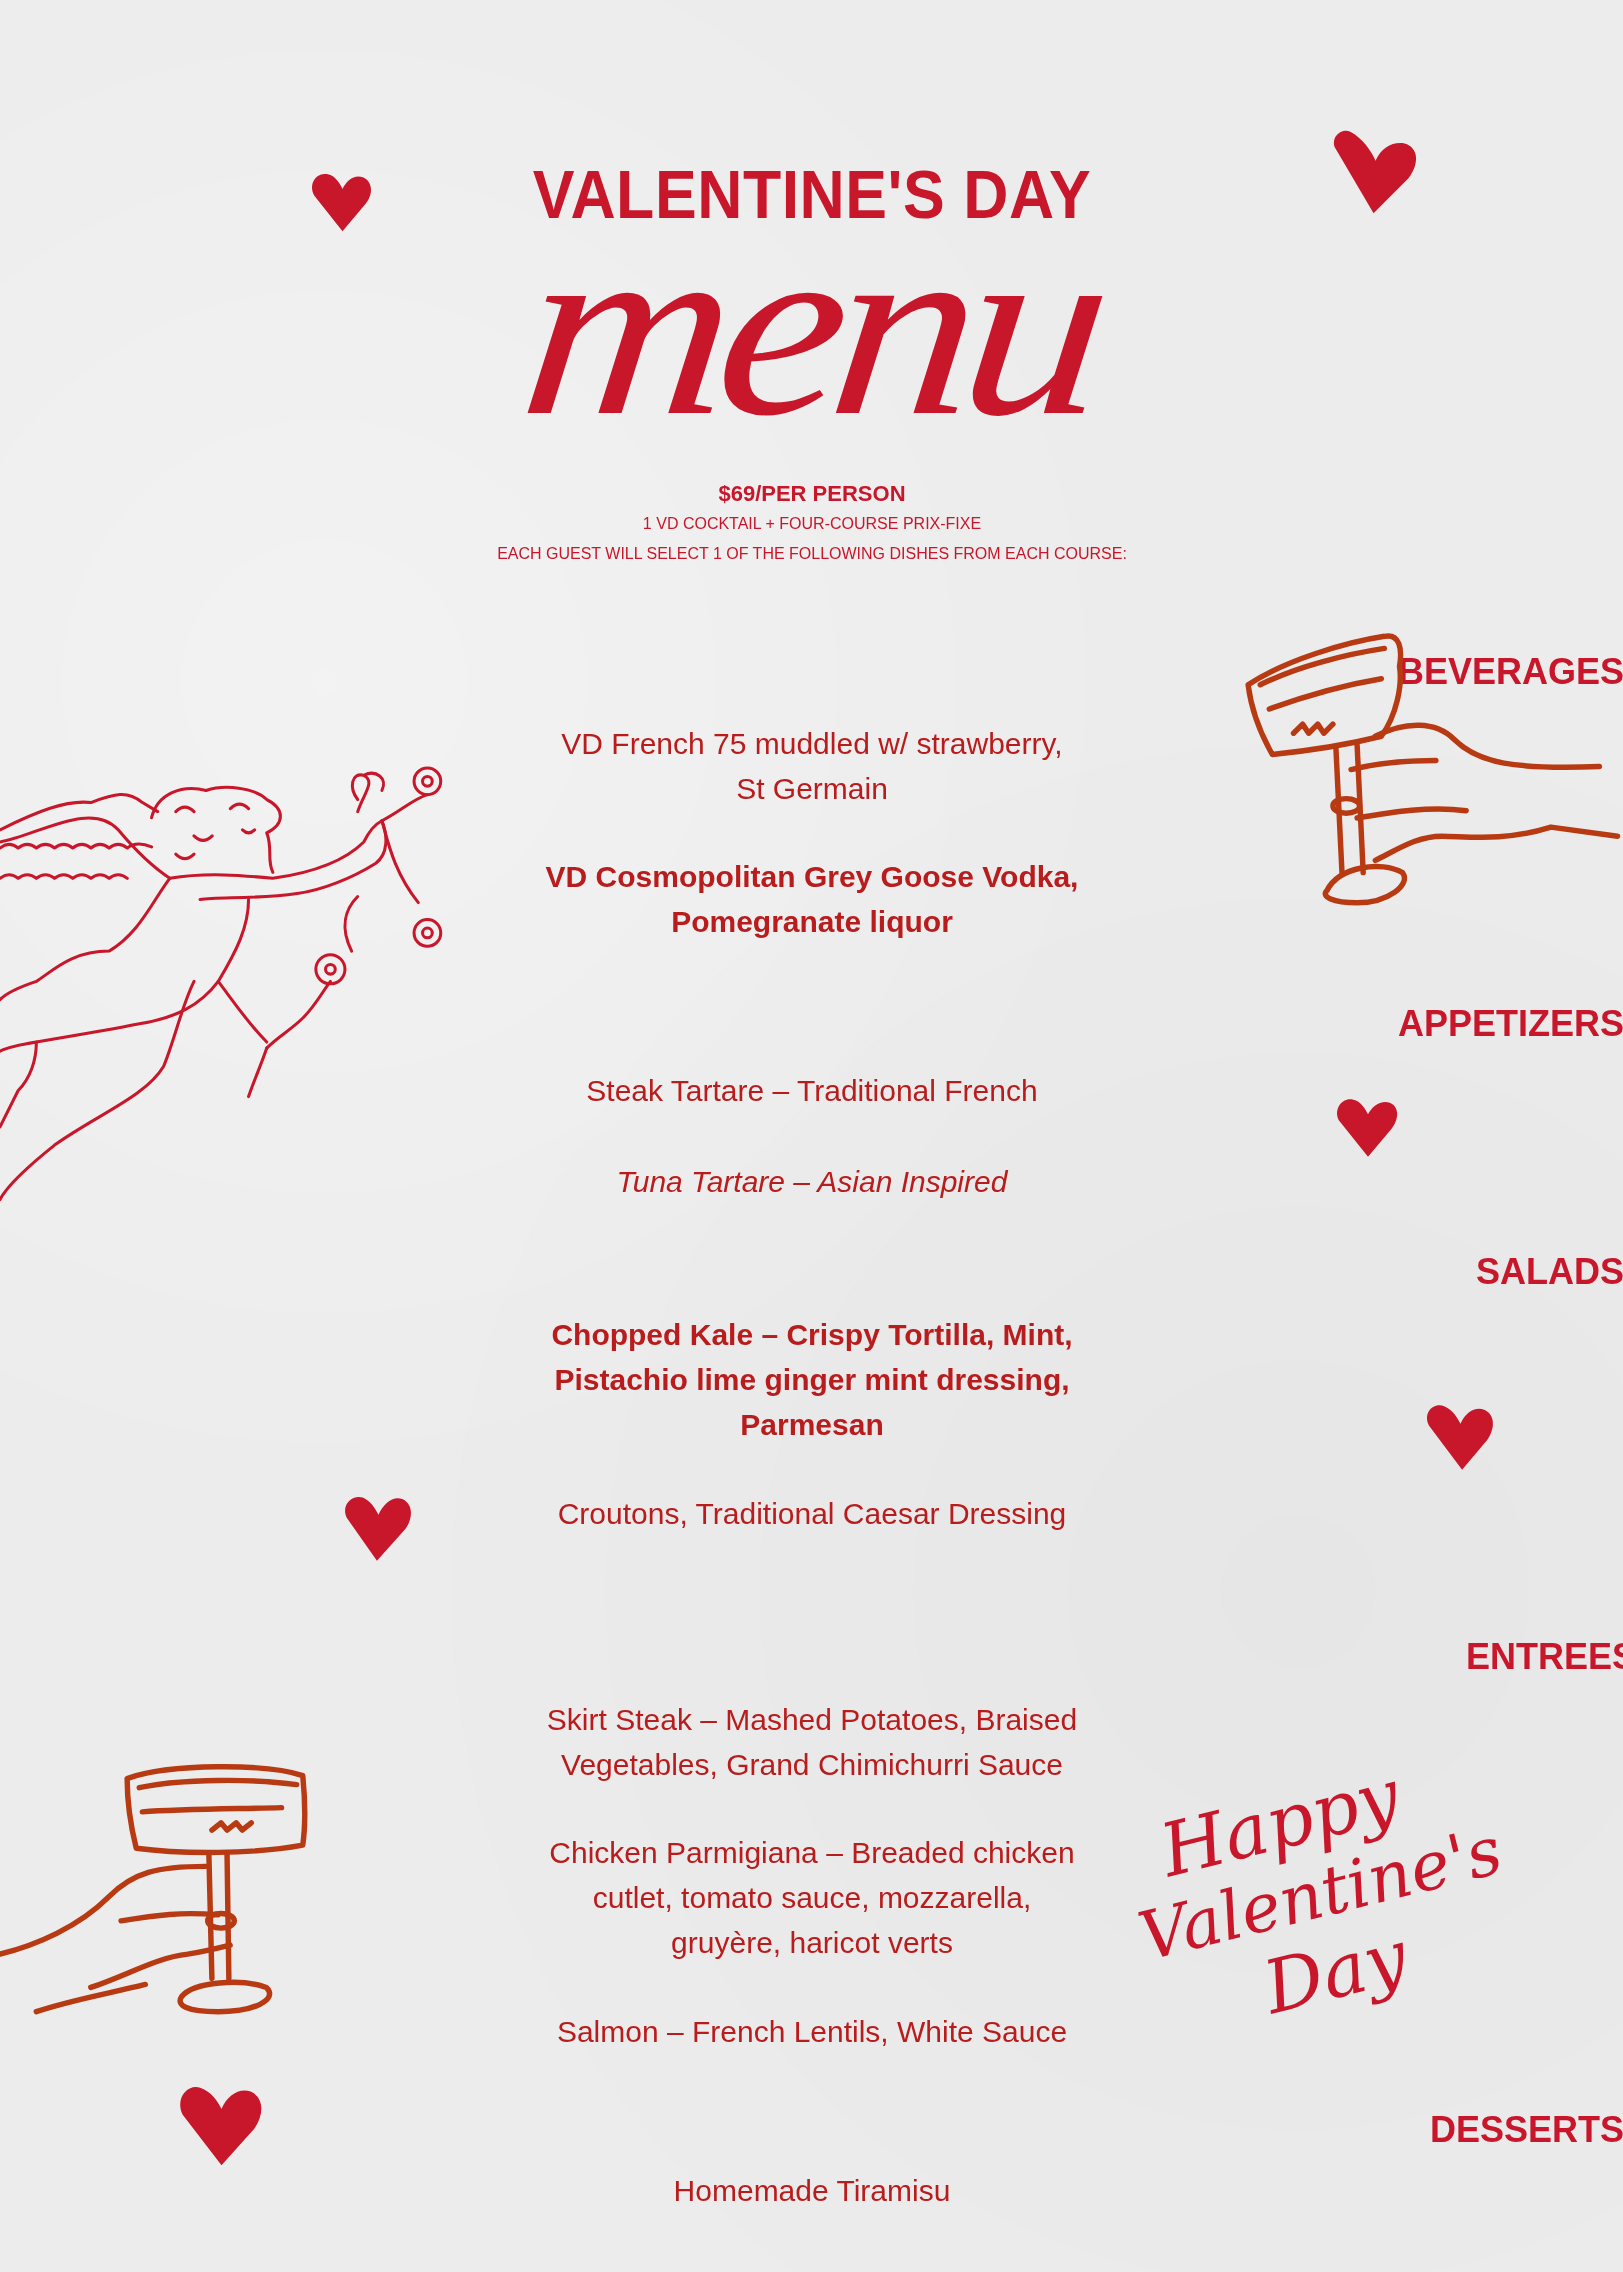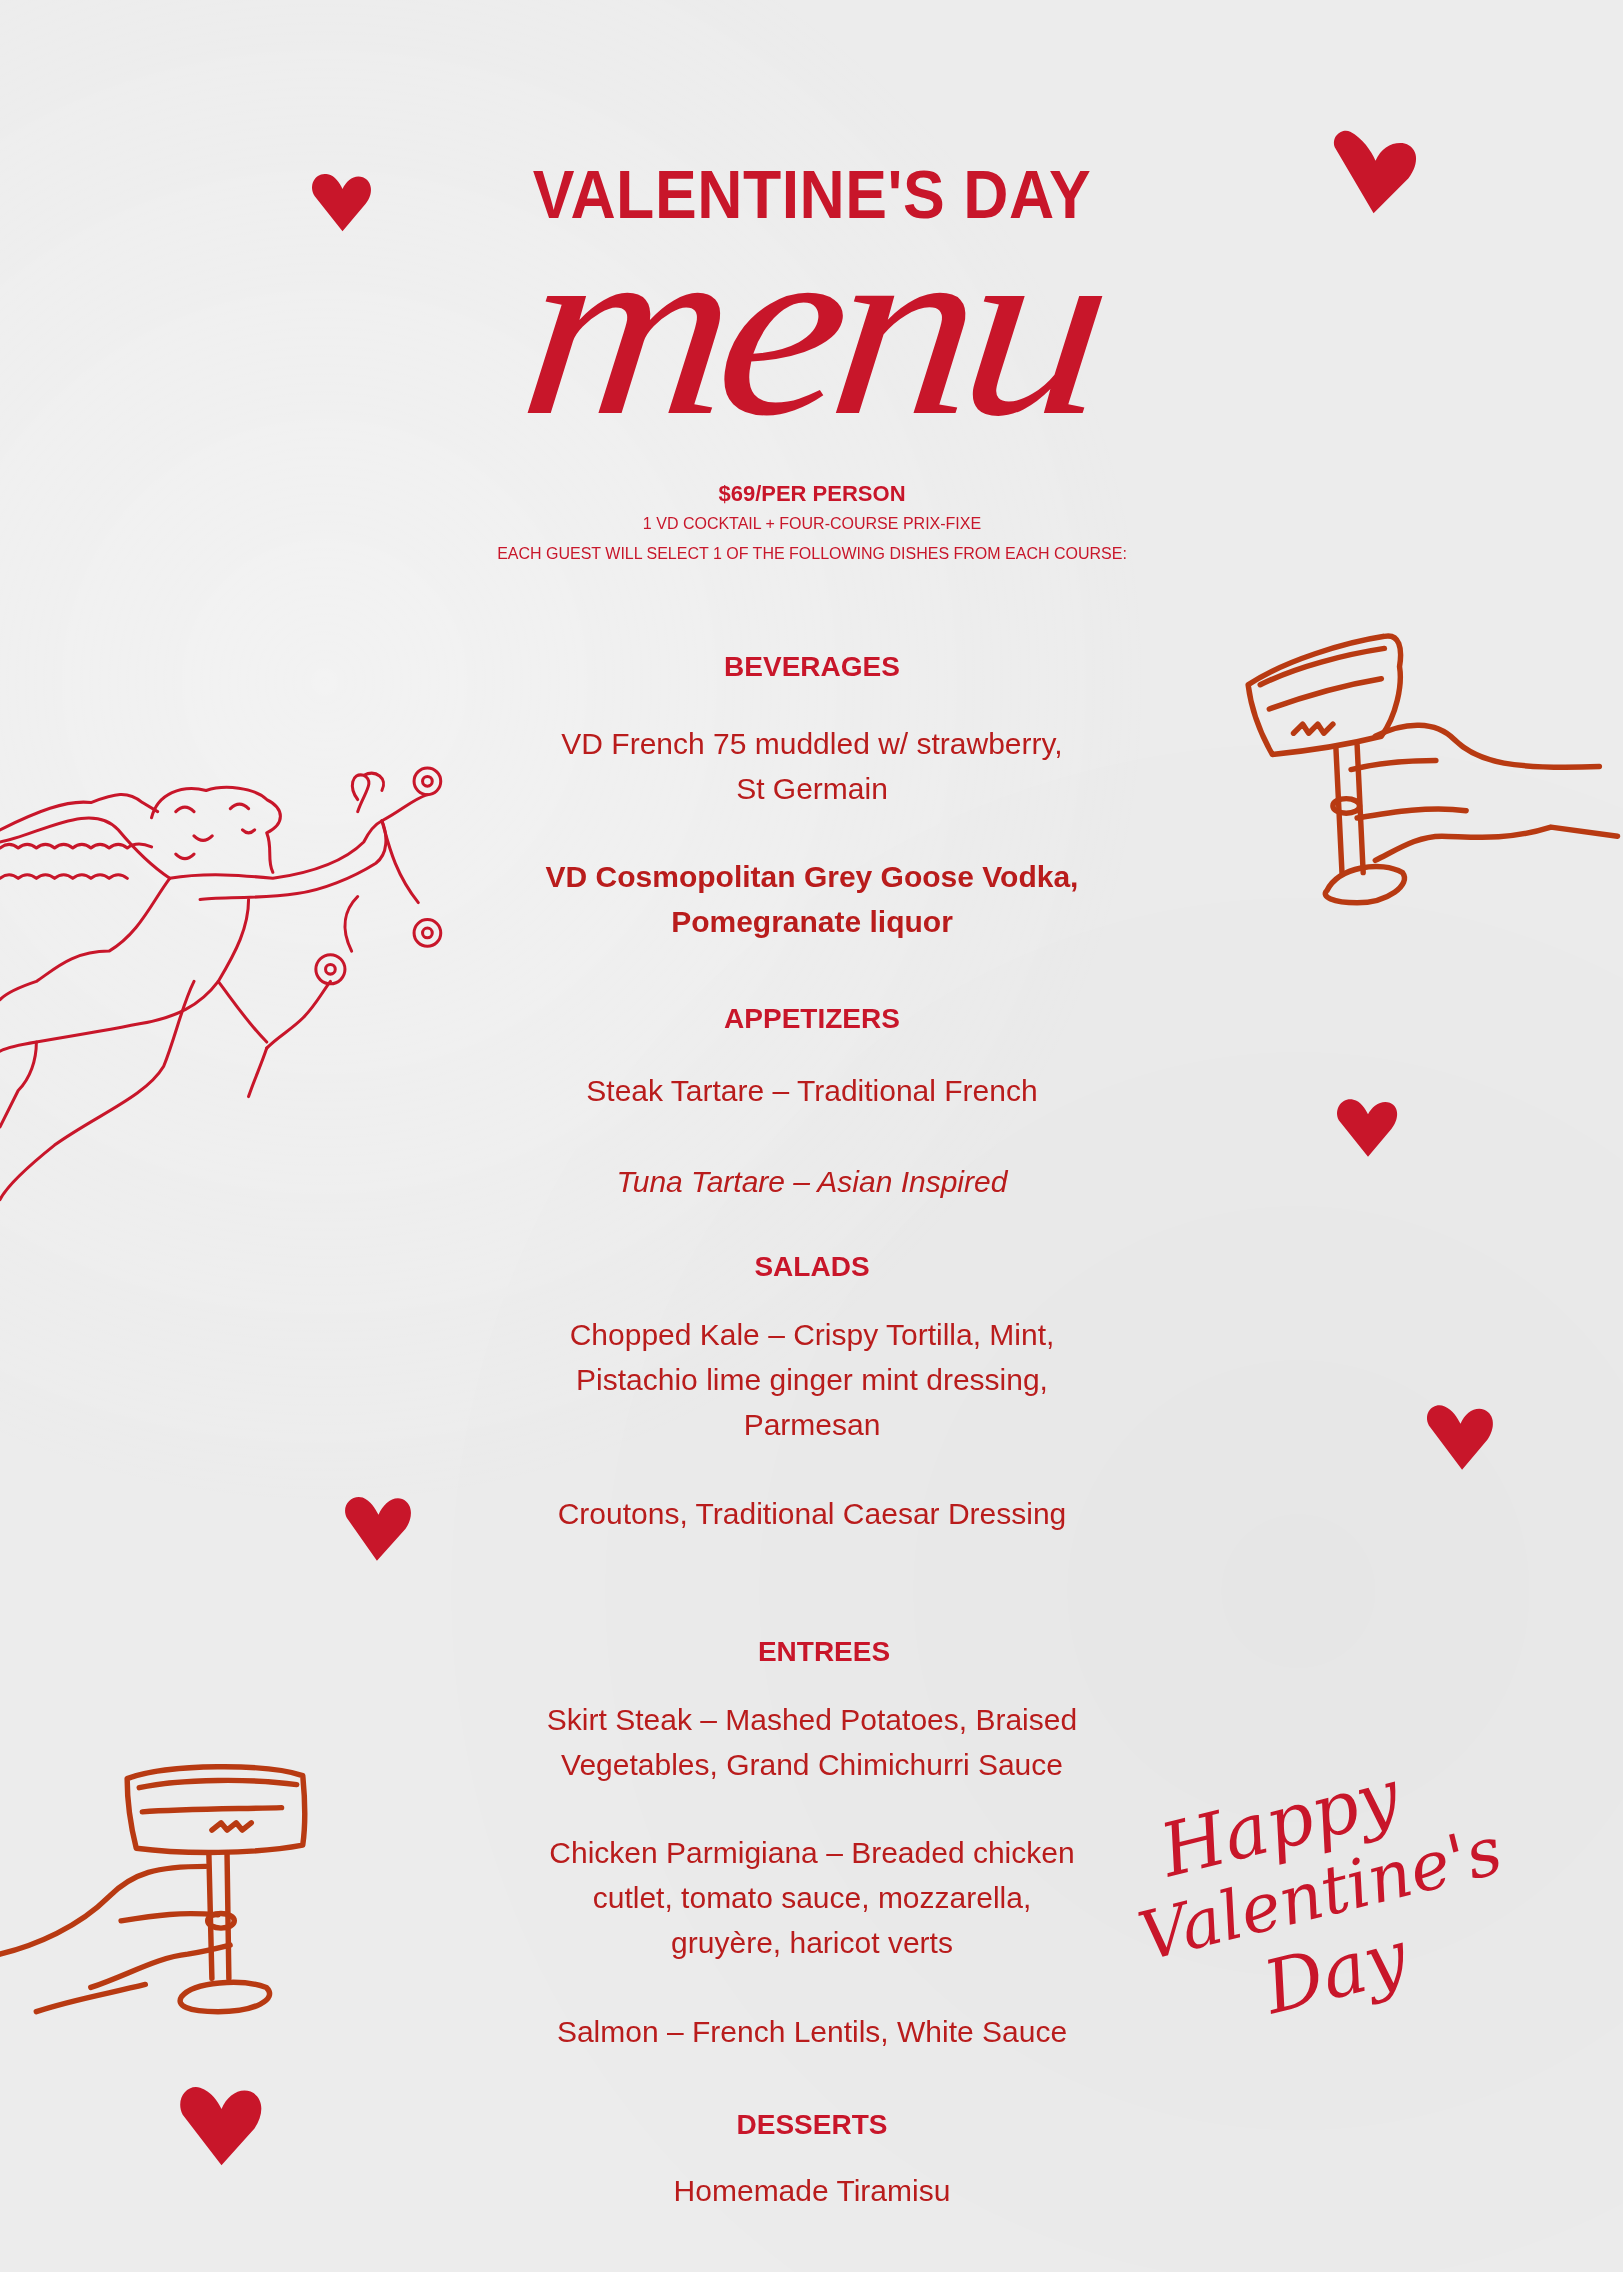--- a/index.html
+++ b/index.html
@@ -20,21 +20,21 @@
   .title-script {
     top:200px; font-family:"Liberation Serif", serif; font-style:italic;
     font-size:255px; line-height:1; color:#c8162a; letter-spacing:-11px;
     transform:scaleX(1.12) skewX(-6deg); transform-origin:center;
   }
   .intro { top:479px; color:#c8162a; }
   .intro .price { font-size:22px; font-weight:700; line-height:30px; }
   .intro .line { font-size:16px; line-height:30px; }
   .intro .wrap { width:909px; margin:0 auto; }
 
-  .section-title { font-size:28px; font-weight:700; color:#c8162a; }
+  .section-title { font-size:36px; font-weight:700; color:#c8162a;text-align:right; }
   .item { font-size:30px; line-height:45px; color:#b91c1c; }
 
   .deco { position:absolute; }
 </style>
 </head>
 <body>
 
 <div class="center-col title-top">VALENTINE'S DAY</div>
 <div class="center-col title-script">menu</div>
 
@@ -56,21 +56,21 @@
 
 <div class="center-col section-title" style="top:1003px;">APPETIZERS</div>
 <div class="center-col" style="top:1068px;">
   <div class="item">Steak Tartare – Traditional French</div>
 </div>
 <div class="center-col" style="top:1159px;font-style:italic;">
   <div class="item">Tuna Tartare – Asian Inspired</div>
 </div>
 
 <div class="center-col section-title" style="top:1251px;">SALADS</div>
-<div class="center-col" style="top:1312px;">
+<div class="center-col" style="top:1312px;font-weight:bold;">
   <div class="item">Chopped Kale – Crispy Tortilla, Mint,</div>
   <div class="item">Pistachio lime ginger mint dressing,</div>
   <div class="item">Parmesan</div>
 </div>
 <div class="center-col" style="top:1491px;">
   <div class="item">Croutons, Traditional Caesar Dressing</div>
 </div>
 
 <div class="center-col section-title" style="top:1636px;padding-left:12px;">ENTREES</div>
 <div class="center-col" style="top:1697px;">

